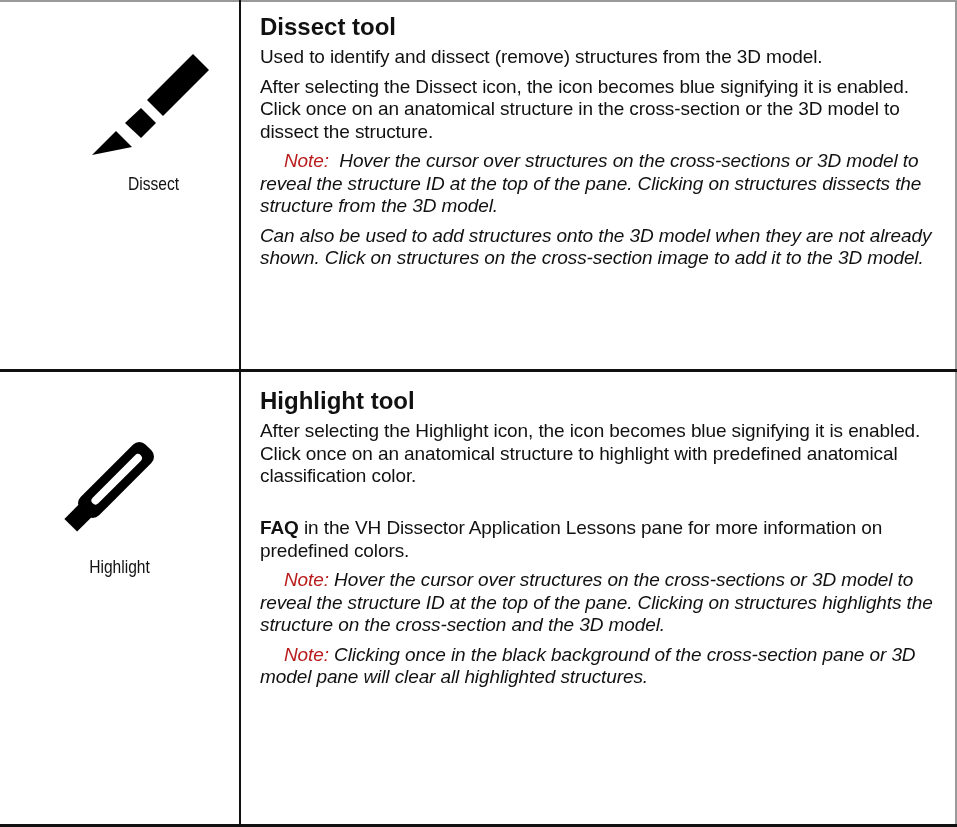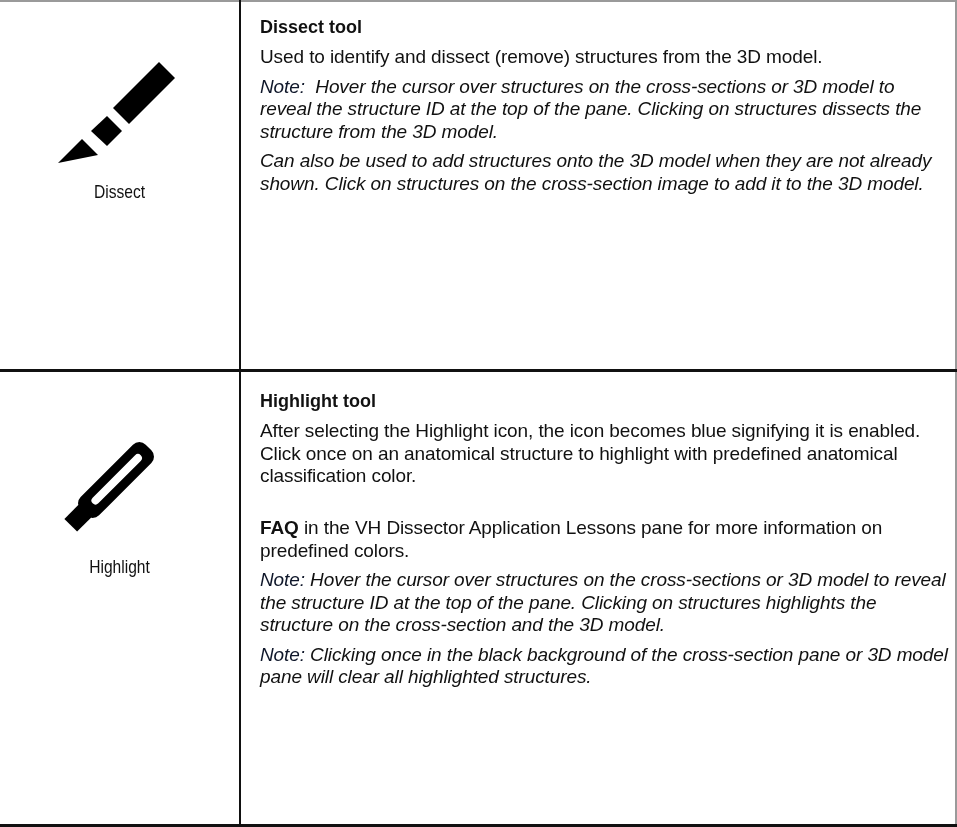--- a/index.html
+++ b/index.html
@@ -10,46 +10,47 @@
     .vline { position: absolute; left: 239px; top: 0; width: 2px; height: 827px; background: #111; }
     .hline { position: absolute; left: 0; width: 957px; height: 3px; background: #111; }
     .hline.mid { top: 369px; }
     .hline.bot { top: 824px; }
     .iconcell { position: absolute; left: 0; width: 239px; }
     .iconcell svg { position: absolute; }
     .icon-label { position: absolute; width: 239px; text-align: center; font-size: 19px;
                   font-family: "Liberation Sans Narrow", "Liberation Sans", sans-serif;
                   transform: scaleX(0.82); transform-origin: center; color: #111; }
     .desc { position: absolute; left: 260px; width: 690px; }
-    .title { font-weight: bold; font-size: 18px; line-height: 26px; margin: 0 0 6px 0; }
+    .title { font-weight: bold; font-size: 24px; line-height: 26px; margin: 0 0 6px 0; }
     .para { font-size: 19px; line-height: 22.5px; margin: 0 0 7px 0; letter-spacing: -0.1px; }
     .para.note, .para.italic { font-style: italic; }
-    .note-label { color: #0f172a; }
+    .note-label { color: #b91c1c; margin-left: 24px; }
     .bold { font-weight: bold; }
   </style>
 </head>
 <body>
 
 <div class="frame"></div>
 <div class="vline"></div>
 <div class="hline mid"></div>
 <div class="hline bot"></div>
 
-<div class="iconcell" style="top:8px;height:302px;">
+<div class="iconcell" style="top:0;height:302px;margin-left:34px;">
   <svg width="239" height="200" viewBox="0 0 239 200" style="left:0;top:0;">
     <polygon points="58,155 82,131 98,147" fill="#000"></polygon>
     <polygon points="91,123 107,108 122,123 107,138" fill="#000"></polygon>
     <polygon points="113,100 159,54 175,70 129,116" fill="#000"></polygon>
   </svg>
   <div class="icon-label" style="top:173px;">Dissect</div>
 </div>
 
 <div class="desc" style="top:14px;">
   <div class="title">Dissect tool</div>
   <div class="para">Used to identify and dissect (remove) structures from the 3D model.</div>
+  <div class="para">After selecting the Dissect icon, the icon becomes blue signifying it is enabled. Click once on an anatomical structure in the cross-section or the 3D model to dissect the structure.</div>
   <div class="para note"><span class="note-label">Note:</span><span style="white-space:pre-wrap;">  Hover the cursor over structures on the cross-sections or 3D model to reveal the structure ID at the top of the pane. Clicking on structures dissects the structure from the 3D model.</span></div>
   <div class="para italic">Can also be used to add structures onto the 3D model when they are not already shown. Click on structures on the cross-section image to add it to the 3D model.</div>
 </div>
 
 <div class="iconcell" style="top:372px;height:452px;">
   <svg width="239" height="200" viewBox="0 0 239 200" style="left:0;top:0;">
     <g transform="translate(116,108) rotate(-45)">
       <rect x="-46" y="-13" width="92" height="26" rx="9" fill="#000"></rect>
       <rect x="-33" y="-4" width="68" height="8" rx="4" fill="#fff"></rect>
       <rect x="-64" y="-9" width="20" height="18" fill="#000"></rect>

